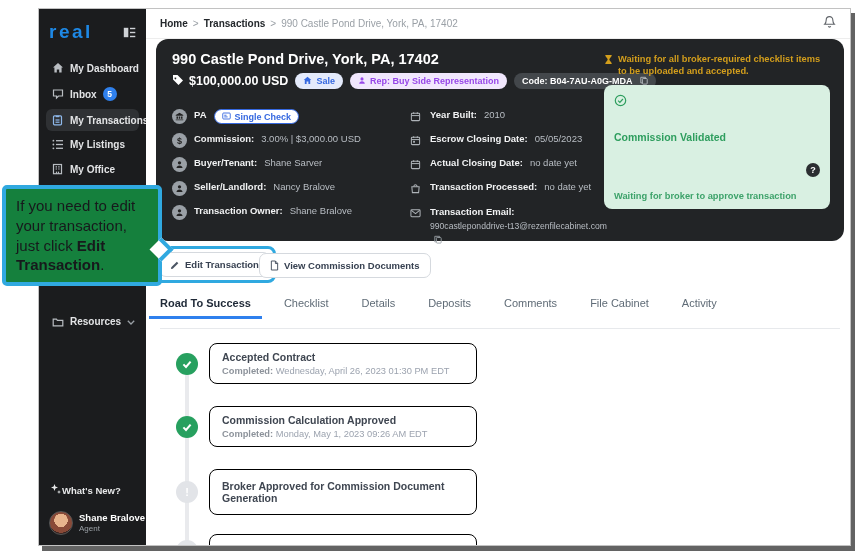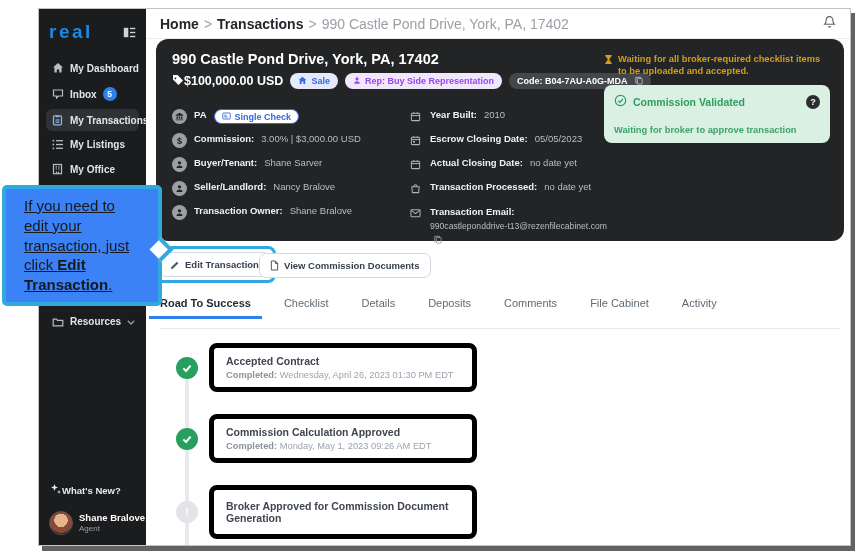--- a/index.html
+++ b/index.html
@@ -32,30 +32,30 @@
     background:radial-gradient(circle at 50% 38%, #e8b48d 0 38%, #8a4a38 39% 70%, #3a2420 71%);
     border:1px solid #555; }
   .user-meta { line-height:1.15; }
   .user-name { font-size:9.5px; font-weight:700; color:#fff; white-space:nowrap; }
   .user-role { font-size:8px; color:#9aa0a6; }
   .dots { color:#cfd2d6; font-size:12px; margin-left:auto; }
   
   .main { position:absolute; left:107px; top:0; right:0; bottom:0; background:#fff; }
   .topbar { position:absolute; left:0; top:0; right:0; height:30px; border-bottom:1px solid #ededed;
     display:flex; align-items:center; padding:0 14px; }
-  .crumb { font-size:14px; color:#23272b; display:flex; gap:5px; align-items:center; }
+  .crumb { font-size:10px; color:#23272b; display:flex; gap:5px; align-items:center; }
   .crumb b { font-weight:700; }
   .crumb .sep, .crumb .muted { color:#9aa0a6; font-weight:400; }
   .bell { margin-left:auto; color:#5f6368; }
   
   .card { position:absolute; left:10px; top:30px; width:688px; height:202px;
     background:#222426; border-radius:12px; color:#fff; }
   .card-title { position:absolute; left:16px; top:12px; font-size:14.5px; font-weight:700; }
   .price-row { position:absolute; left:16px; top:34px; display:flex; align-items:center; gap:7px; }
-  .price { font-size:12.5px; font-weight:700; display:flex; align-items:center; }
+  .price { font-size:12.5px; font-weight:700; display:flex; align-items:center; gap:5px; }
   .pill { display:inline-flex; align-items:center; gap:4px; font-size:9px; font-weight:700;
     border-radius:10px; padding:2.5px 8px; white-space:nowrap; }
   .pill-sale { background:#e4eafb; color:#3568e0; }
   .pill-rep { background:#f1e7fd; color:#9747e8; }
   .pill-code { background:#43474b; color:#fff; }
   .pill-check { background:#fff; color:#3568e0; border:1px solid #3568e0; padding:1.5px 7px; }
   .details-left { position:absolute; left:16px; top:70px; width:220px; }
   .details-right { position:absolute; left:252px; top:70px; width:196px; }
   .drow { display:flex; align-items:flex-start; gap:7px; min-height:15px; margin-bottom:9px;
     font-size:9.5px; }
@@ -64,21 +64,21 @@
   .dicon.plain { background:transparent; color:#aeb3b8; }
   .dlabel { font-weight:700; color:#f1f2f3; white-space:nowrap; }
   .dvalue { color:#b9bec4; white-space:nowrap; }
   .email-col { line-height:1.5; }
   .copy-icon { color:#9aa0a6; margin-left:4px; }
   
   .status-col { position:absolute; left:448px; top:14px; width:226px; }
   .warn { display:flex; gap:5px; font-size:9.3px; font-weight:700; color:#d39e1c; line-height:1.3; }
   .warn .wicon { flex:none; margin-top:1px; }
   .status-box { margin-top:8px; background:#d9f0e2; border-radius:8px; padding:8px 10px; }
-  .status-head { display:flex; align-items:center; gap:6px; }
+  .status-head { display:flex; align-items:flex-start; gap:20px;flex-direction:column; }
   .status-title { font-size:10.5px; font-weight:700; color:#2e9e5e; }
   .q-circle { margin-left:auto; width:14px; height:14px; border-radius:50%; background:#2b2e31;
     color:#fff; font-size:9px; font-weight:700; display:flex; align-items:center; justify-content:center; }
   .status-sub { font-size:9.3px; color:#3da26a; margin-top:14px; font-weight:600; }
   
   .hl-box { position:absolute; left:7px; top:237px; border:3px solid #30a9e0; border-radius:8px; padding:3px; }
   .btn { display:inline-flex; align-items:center; gap:5px; background:#fff; border:1px solid #d5d9de;
     border-radius:7px; font-size:9.5px; font-weight:700; color:#374151; padding:6px 10px;
     white-space:nowrap; }
   .btn .bicon { color:#4b5563; display:flex; }
@@ -92,30 +92,30 @@
     height:3px; background:#2f80ed; }
   
   .timeline { position:absolute; left:30px; top:334px; width:330px; }
   .timeline::before { content:""; position:absolute; left:9px; top:20px; bottom:-10px;
     width:4px; background:#e9eaed; }
   .t-row { display:flex; align-items:center; position:relative; margin-bottom:22px; }
   .t-circle { width:22px; height:22px; border-radius:50%; flex:none; margin-right:11px;
     display:flex; align-items:center; justify-content:center; z-index:1; }
   .t-circle.done { background:#27a05f; color:#fff; }
   .t-circle.pending { background:#e2e4e8; color:#fff; font-weight:700; font-size:11px; }
-  .t-card { width:268px; background:#fff; border:5px solid #000000; border-radius:8px;
+  .t-card { width:268px; background:#fff; border:1px solid #000000; border-radius:8px;
     padding:7px 12px; }
   .t-title { font-size:10.5px; font-weight:700; color:#3f4651; }
   .t-sub { font-size:9.3px; color:#9ca3af; margin-top:3px; }
   .t-sub b { font-weight:700; color:#8d939b; }
   .t-card.single { padding:10px 12px;border-radius:8px; }
   
-  .tooltip { position:absolute; left:2px; top:185px; width:160px; background:#3b82f6;
-    border:4px solid #30a9e0; border-radius:5px; padding:7px 18px; z-index:50;
-    font-size:15px; line-height:1.32; color:#17191c;text-decoration:underline; }
+  .tooltip { position:absolute; left:2px; top:185px; width:160px; background:#15803d;
+    border:4px solid #30a9e0; border-radius:5px; padding:7px 10px; z-index:50;
+    font-size:15px; line-height:1.32; color:#17191c; }
   .tooltip b { font-weight:700; }
   .tooltip .arrow { position:absolute; right:-12px; top:52px; width:17px; height:17px;
     background:#fff; border-top:4px solid #30a9e0; border-right:4px solid #30a9e0;
     transform:rotate(45deg); }
 </style>
 </head>
 <body>
 
 <div class="window">
 

